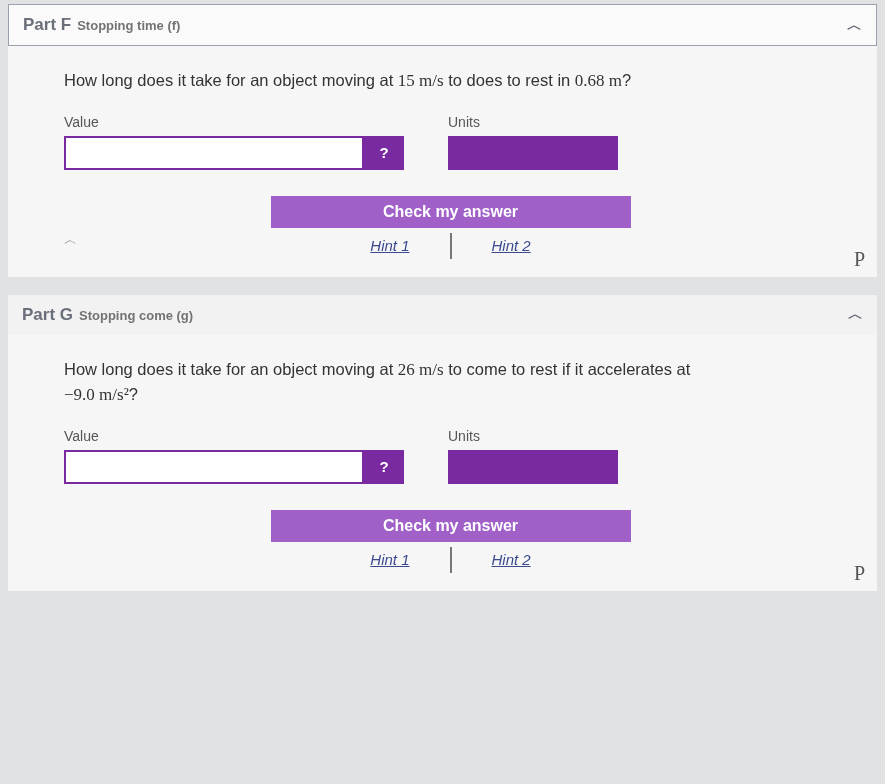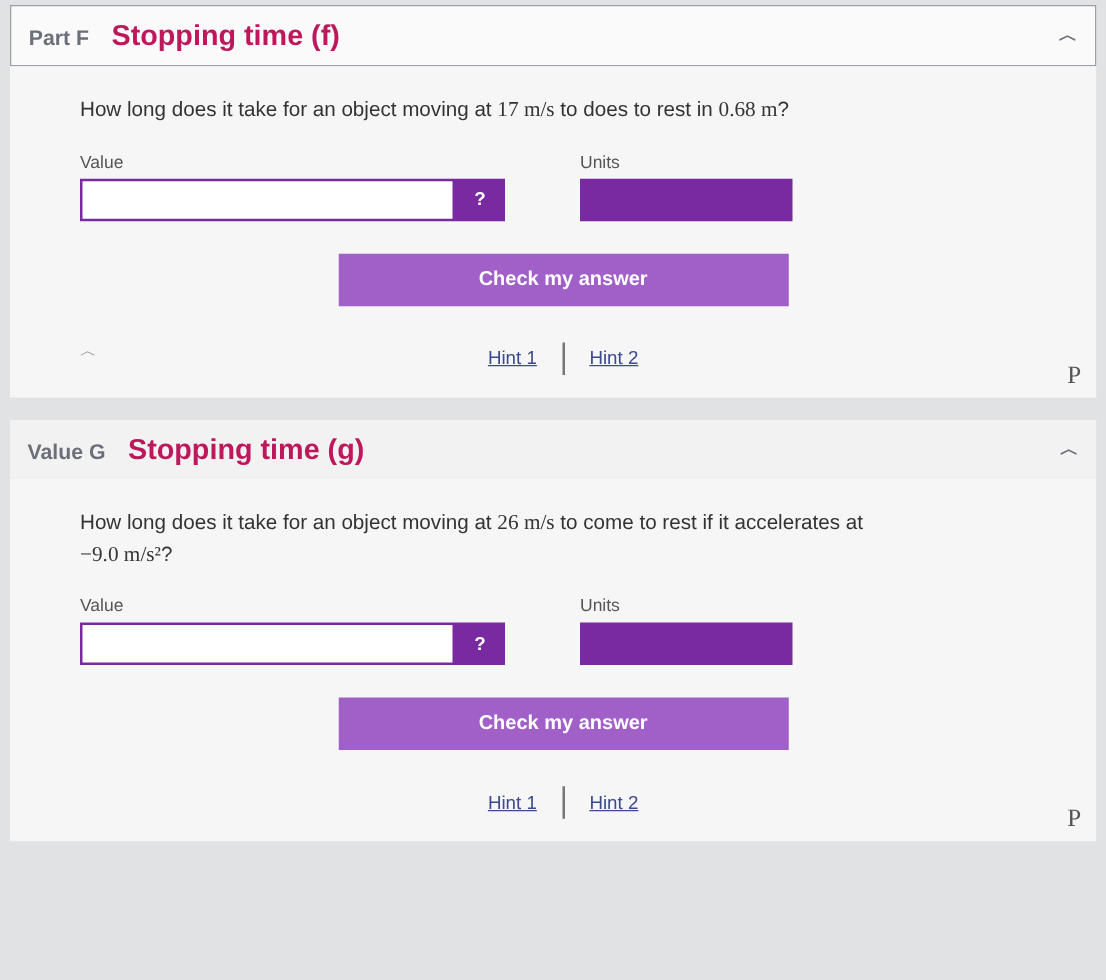--- a/index.html
+++ b/index.html
@@ -13,43 +13,43 @@
   }
   .part-header {
     background: #fafafa;
     border: 1px solid #9aa0b0;
     padding: 10px 14px;
     display: flex;
     align-items: center;
     justify-content: space-between;
     margin: 4px 8px 0 8px;
   }
-  .part-header .left { display: flex; align-items: baseline; gap: 18px; }
+  .part-header .left { display: flex; align-items: baseline; gap: 6px; }
   .part-label { color: #6a6f7a; font-size: 17px; font-weight: 600; }
-  .part-title { color: #be185d; font-size: 23px; font-weight: 700; }
+  .part-title { color: #737373; font-size: 13px; font-weight: 700; }
   .chevron {
     color: #6a6f7a;
     font-size: 15px;
     font-weight: bold;
     cursor: pointer;
   }
   .part-body {
     background: #f6f6f6;
     margin: 0 8px;
     padding: 22px 40px 18px 56px;
     position: relative;
   }
   .question {
     color: #333;
     font-size: 16.5px;
     line-height: 1.5;
     margin-bottom: 20px;
   }
   .question .num { font-family: "Times New Roman", serif; font-size: 17px; }
-  .fields { display: flex; gap: 60px; align-items: center; }
+  .fields { display: flex; gap: 44px; align-items: center; }
   .field-col { display: flex; flex-direction: column; }
   .field-label { font-size: 14px; color: #555; margin-bottom: 6px; }
   .value-wrap { display: flex; }
   .value-input {
     width: 300px;
     height: 34px;
     border: 2px solid #7a2aa0;
     background: #fff;
     padding: 0 8px;
     font-size: 14px;
@@ -70,34 +70,35 @@
   .units-box {
     width: 170px;
     height: 34px;
     background: #7a2aa0;
     border: none;
   }
   .check-btn {
     display: block;
     margin: 26px auto 0 auto;
     width: 360px;
-    height: 42px;
+    height: 32px;
     background: #a060c8;
     color: #fff;
     border: none;
     font-size: 16px;
     font-weight: 700;
     cursor: pointer;
   }
   .hints-row {
     display: flex;
     justify-content: center;
     align-items: center;
-    gap: 20px;
-    margin-top: 29px;
+    gap: 40px;
+    margin-top: 5px;
+    font-style: italic;
   }
   .hint-link {
     color: #3b4a8f;
     font-size: 15px;
     text-decoration: underline;
     cursor: pointer;
   }
   .hints-sep {
     width: 2px;
     height: 26px;
@@ -125,21 +126,21 @@
 
 <div class="part-header">
   <div class="left">
     <span class="part-label">Part F</span>
     <span class="part-title">Stopping time (f)</span>
   </div>
   <span class="chevron">︿</span>
 </div>
 <div class="part-body">
   <p class="question">
-    <span>How long does it take for an object moving at </span><span class="num">17 m/s</span><span> to does to rest in </span><span class="num">0.68 m</span><span>?</span>
+    <span>How long does it take for an object moving at </span><span class="num">15 m/s</span><span> to does to rest in </span><span class="num">0.68 m</span><span>?</span>
   </p>
   <div class="fields">
     <div class="field-col">
       <span class="field-label">Value</span>
       <div class="value-wrap">
         <input class="value-input" type="text" style="">
         <button class="hint-btn">?</button>
       </div>
     </div>
     <div class="field-col">
@@ -154,22 +155,22 @@
     <a class="hint-link">Hint 2</a>
   </div>
   <span class="small-caret">︿</span>
   <span class="corner-p">P</span>
 </div>
 
 <div class="gap"></div>
 
 <div class="part-header" style="border:none; background:#f2f2f2;">
   <div class="left">
-    <span class="part-label">Value G</span>
-    <span class="part-title">Stopping time (g)</span>
+    <span class="part-label">Part G</span>
+    <span class="part-title">Stopping come (g)</span>
   </div>
   <span class="chevron">︿</span>
 </div>
 <div class="part-body">
   <p class="question">
     <span>How long does it take for an object moving at </span><span class="num">26 m/s</span><span> to come to rest if it accelerates at </span><br><span class="num">−9.0 m/s²</span><span>?</span>
   </p>
   <div class="fields">
     <div class="field-col">
       <span class="field-label">Value</span>

